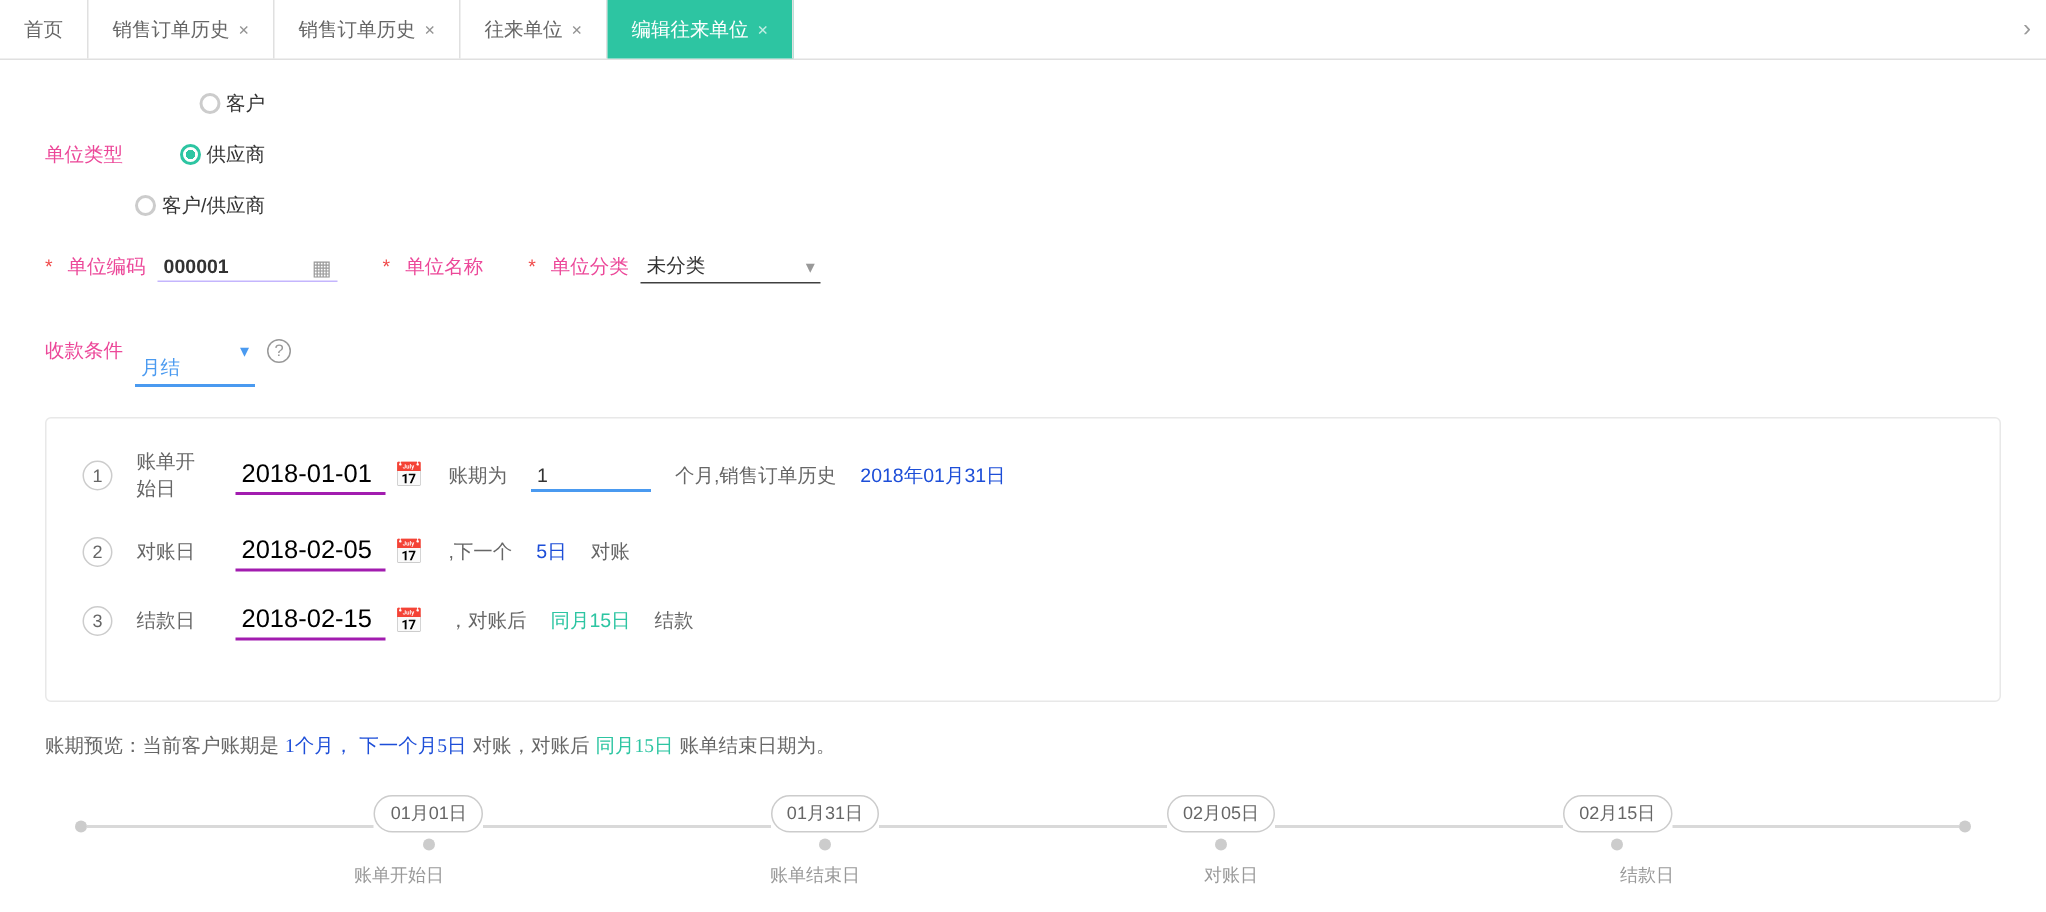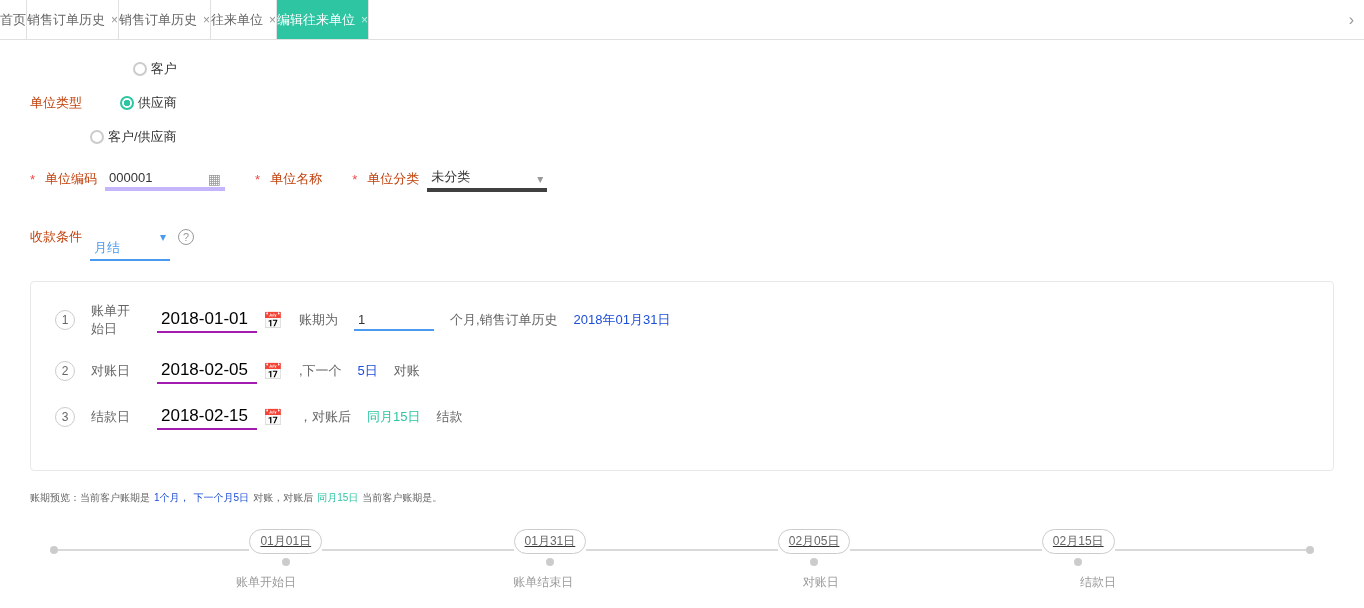--- a/index.html
+++ b/index.html
@@ -9,21 +9,21 @@
     .tab-bar {
       display: flex;
       align-items: stretch;
       background: #fff;
       border-bottom: 1px solid #e0e0e0;
       height: 40px;
     }
     .tab {
       display: flex;
       align-items: center;
-      padding: 0 0;
+      padding: 0 16px;
       cursor: pointer;
       font-size: 13px;
       color: #666;
       border-right: 1px solid #e0e0e0;
       white-space: nowrap;
       gap: 6px;
     }
     .tab.active {
       background: #2dc5a2;
       color: #fff;
@@ -57,21 +57,21 @@
       align-items: center;
       margin-bottom: 20px;
       gap: 30px;
     }
     .form-item {
       display: flex;
       align-items: center;
       gap: 8px;
     }
     .form-label {
-      color: #c2410c;
+      color: #ec4899;
       white-space: nowrap;
     }
     .required-mark {
       color: #f04949;
       margin-right: 2px;
     }
 
     
     .radio-group {
       display: flex;
@@ -94,26 +94,27 @@
     }
     .radio-circle.checked {
       border-color: #2dc5a2;
       background: radial-gradient(circle, #2dc5a2 45%, #fff 45%);
       border: 2px solid #2dc5a2;
     }
 
     
     .text-input {
       border: none;
-      border-bottom: 4px solid #c4b5fd;
+      border-bottom: 1px solid #c4b5fd;
       outline: none;
       padding: 2px 4px;
       font-size: 13px;
       color: #333;
       background: transparent;
+      font-weight: bold;
     }
 
     .input-wrapper {
       position: relative;
       display: inline-flex;
       align-items: center;
     }
     .input-wrapper .icon-right {
       position: absolute;
       right: 4px;
@@ -121,21 +122,21 @@
       font-size: 14px;
     }
 
     
     .select-wrapper {
       position: relative;
       display: inline-flex;
       align-items: center;
     }
     .select-value {
-      border-bottom: 4px solid #404040;
+      border-bottom: 1px solid #404040;
       padding: 2px 24px 2px 4px;
       min-width: 120px;
       color: #333;
       cursor: pointer;
     }
     .select-wrapper .chevron {
       position: absolute;
       right: 4px;
       color: #999;
       font-size: 12px;
@@ -229,42 +230,42 @@
       text-align: left;
       padding: 2px 4px;
       color: #333;
     }
 
     
     .preview-row {
       display: flex;
       align-items: center;
       gap: 4px;
-      font-size: 10px;
+      font-size: 13px;
       color: #666;
       margin-bottom: 24px;
+      font-family: Liberation Serif, serif;
     }
     .timeline-container {
       padding: 0 20px;
     }
     .timeline-row {
       display: flex;
       align-items: center;
       position: relative;
     }
     .tl-line {
       height: 2px;
       background: #d9d9d9;
       flex: 1;
     }
     .tl-node {
       display: flex;
       flex-direction: column;
       align-items: center;
-      text-decoration: underline;
     }
     .tl-bubble {
       background: #fff;
       border: 1px solid #ccc;
       border-radius: 20px;
       padding: 3px 10px;
       font-size: 12px;
       color: #666;
       white-space: nowrap;
     }
@@ -411,21 +412,21 @@
     </div>
 
   </div>
 
   <div class="preview-row">
     <span>账期预览：当前客户账期是</span>
     <span class="highlight-orange">1个月，</span>
     <span class="highlight-orange">下一个月5日</span>
     <span>对账，对账后</span>
     <span class="highlight-green">同月15日</span>
-    <span>当前客户账期是。</span>
+    <span>账单结束日期为。</span>
   </div>
 
   <div class="timeline-container">
     <div class="timeline-row">
 
       <div class="tl-start"></div>
       <div class="tl-line"></div>
 
       <div class="tl-node">
         <div class="tl-bubble">01月01日</div>

